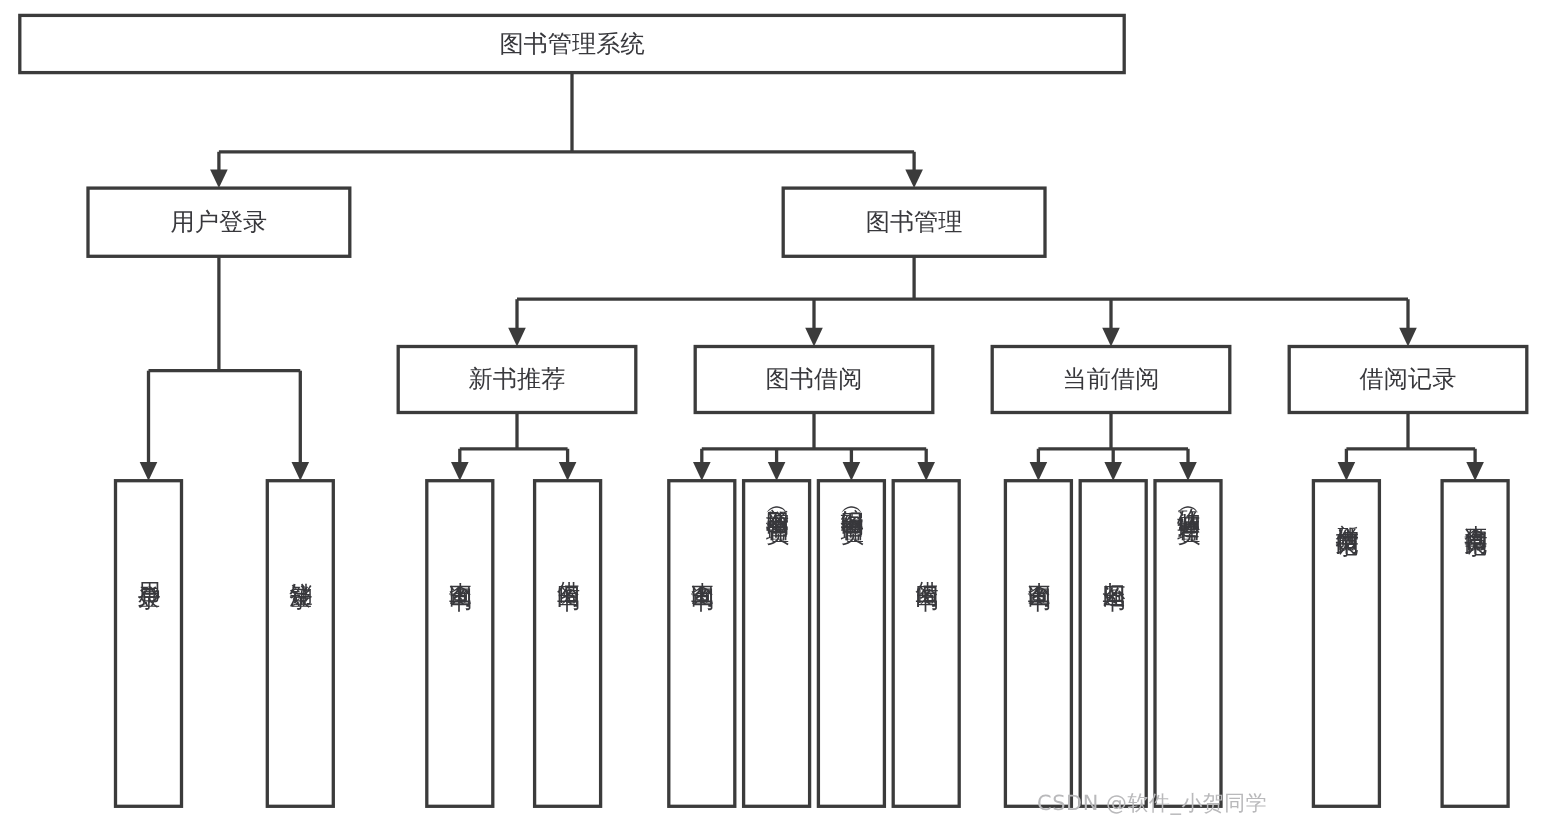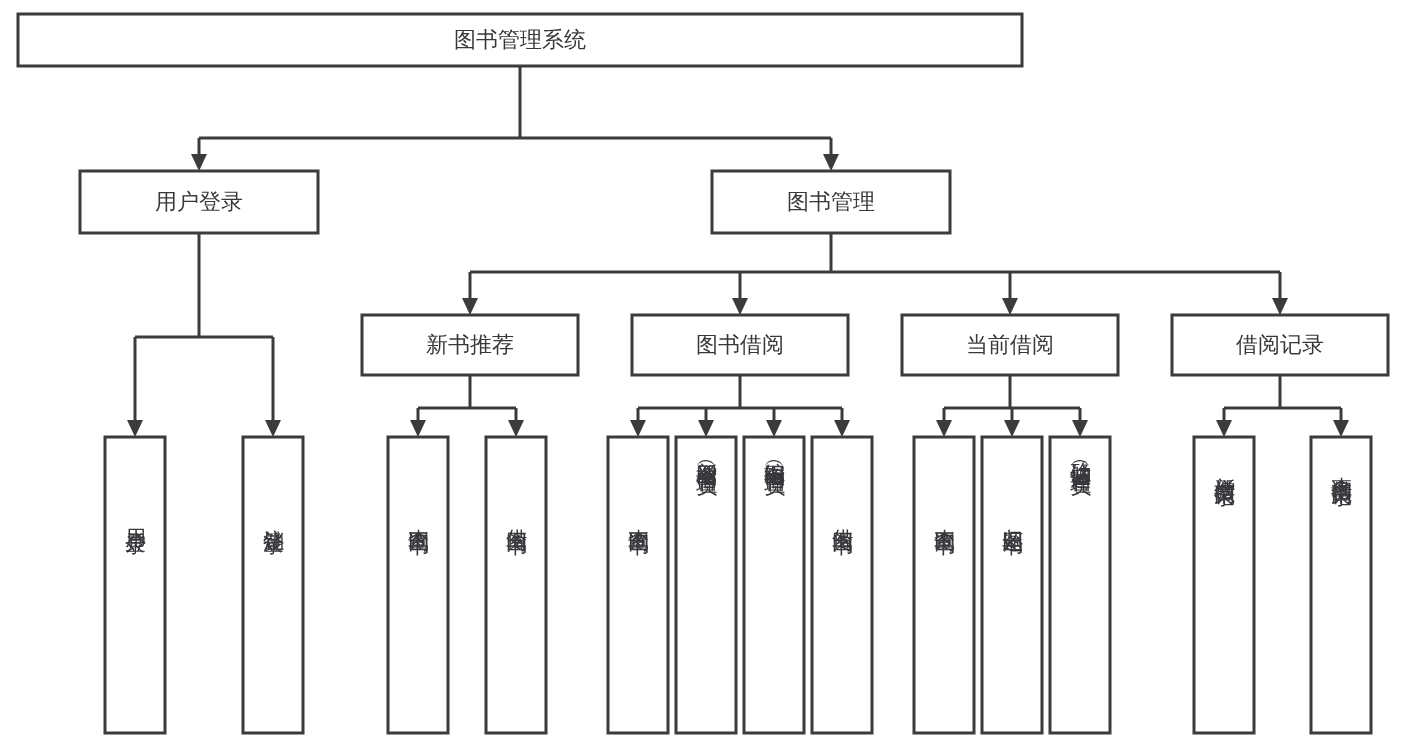--- a/index.html
+++ b/index.html
@@ -218,13 +218,14 @@
   <div class="vleaf" style="left:638px; top:512px;">查询图书</div>
   <div class="vleaf" style="left:706px; top:445px;">新增图书（管理员）</div>
   <div class="vleaf" style="left:774px; top:445px;">编辑图书（管理员）</div>
   <div class="vleaf" style="left:842px; top:512px;">借阅图书</div>
   <div class="vleaf" style="left:944px; top:512px;">查询图书</div>
   <div class="vleaf" style="left:1012px; top:512px;">归还图书</div>
   <div class="vleaf" style="left:1080px; top:445px;">确认归还（管理员）</div>
   <div class="vleaf" style="left:1224px; top:460px;">新增借阅记录</div>
   <div class="vleaf" style="left:1341px; top:460px;">查询借阅记录</div>
 
+  <div class="watermark">CSDN @软件_小贺同学</div>
 </div>
 
 </body></html>

